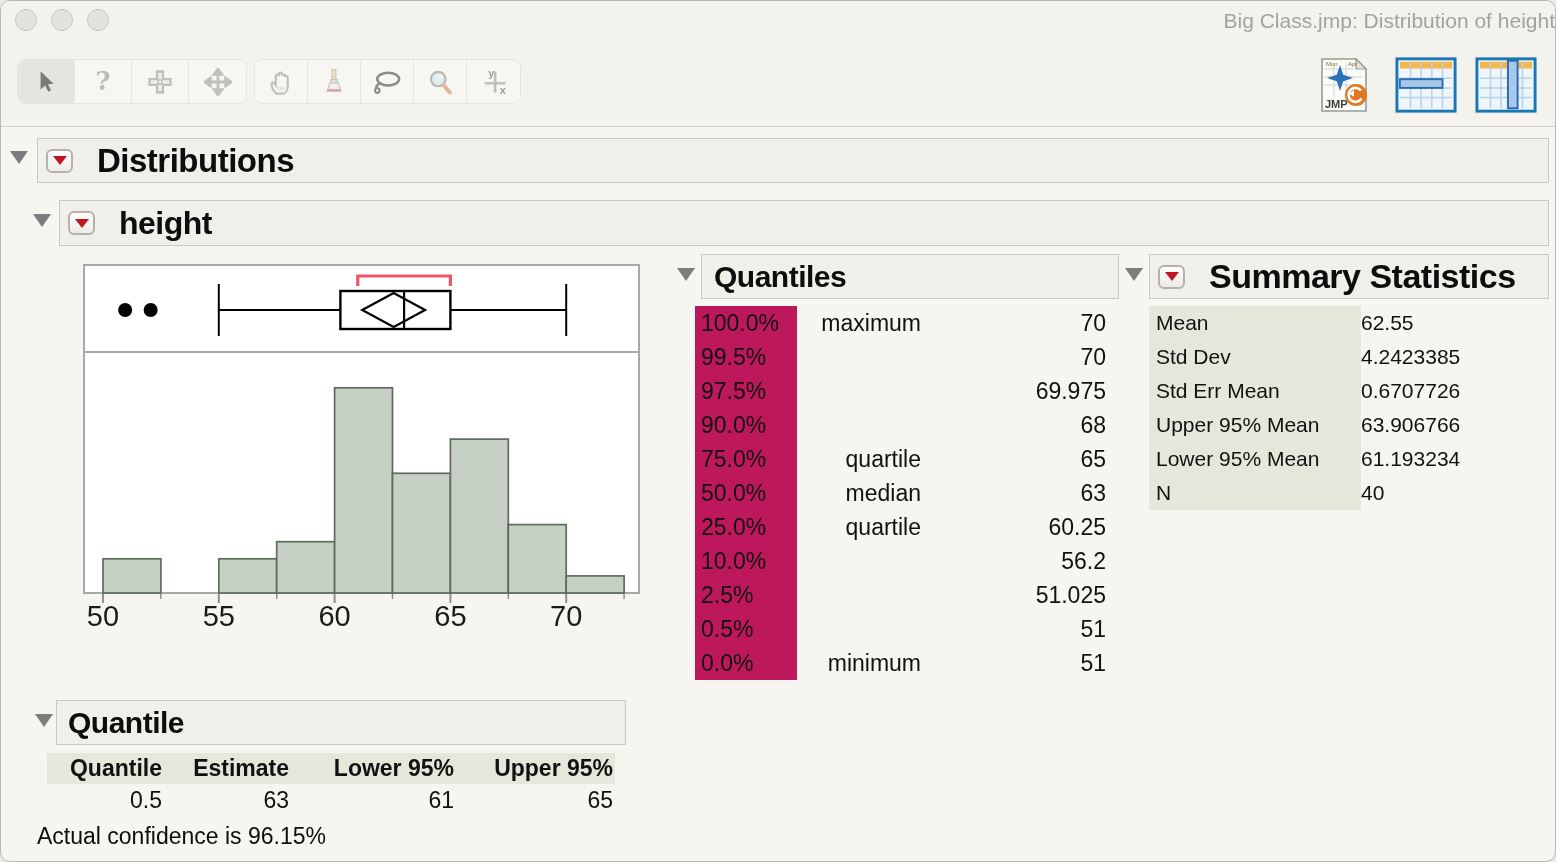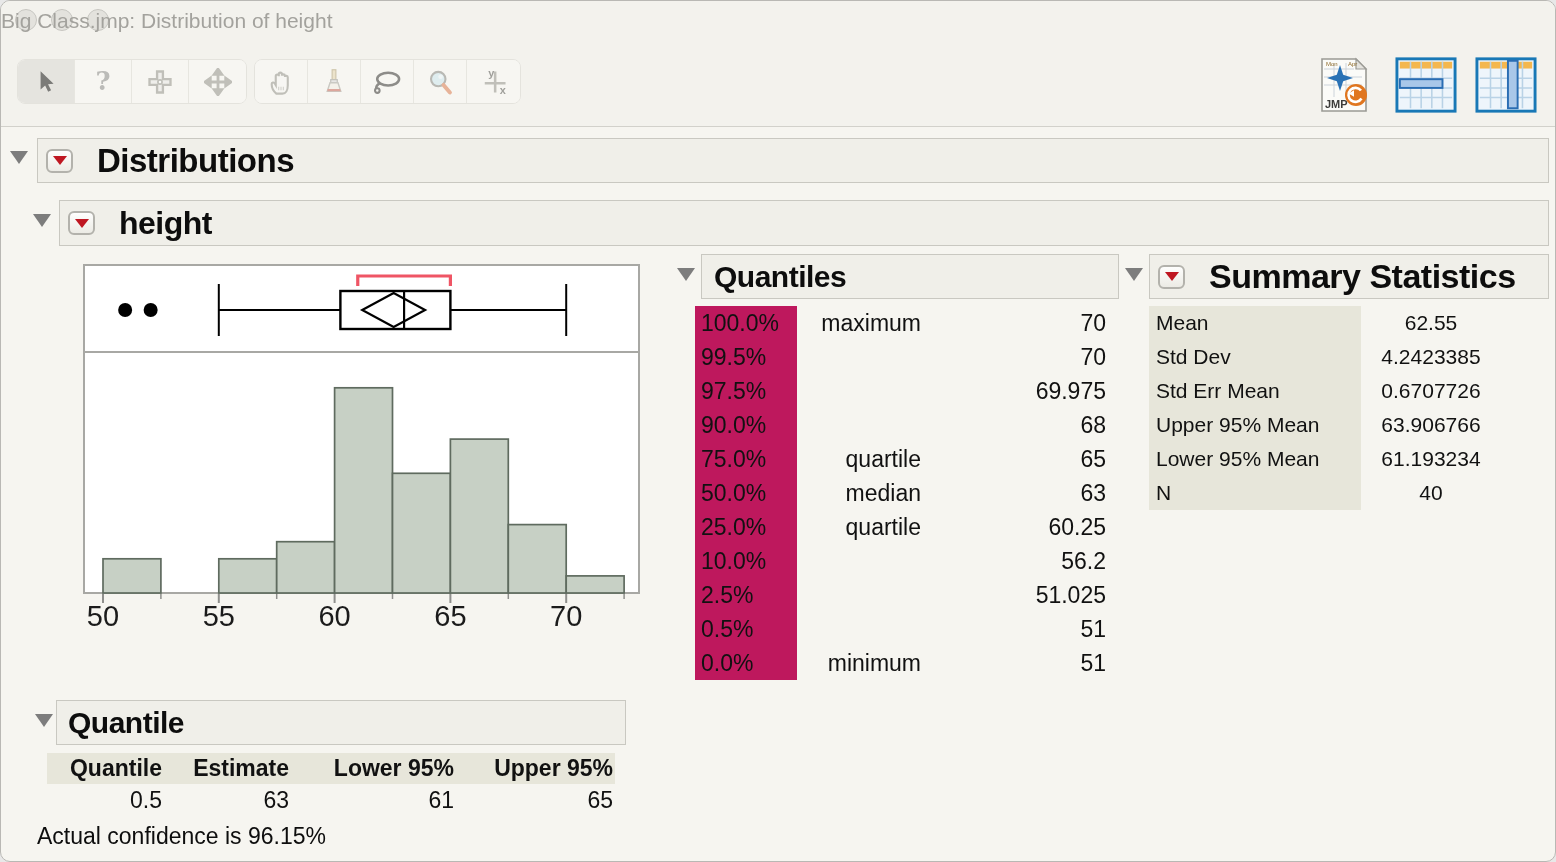--- a/index.html
+++ b/index.html
@@ -5,40 +5,40 @@
   html,body{margin:0;padding:0;background:#e8e8e8;}
   *{box-sizing:border-box;}
   .window{
     position:relative;width:1556px;height:862px;
     background:#f6f5f0;border:1px solid #b9b8b4;border-radius:10px;overflow:hidden;
     font-family:"Liberation Sans","DejaVu Sans",sans-serif;color:#111;
   }
   .chrome{position:absolute;top:0;left:0;right:0;height:126px;background:#f3f2ed;}
   .chrome-divider{position:absolute;top:125px;left:0;right:0;height:1px;background:#d2d1cb;}
   .tl{position:absolute;top:8px;width:22px;height:22px;border-radius:50%;background:#e3e2dd;border:1px solid #c7c6c1;}
-  .win-title{position:absolute;top:8px;left:0;width:100%;text-align:left;font-size:21px;color:#a3a29d;}
+  .win-title{position:absolute;top:8px;left:0;width:100%;text-align:right;font-size:21px;color:#a3a29d;}
   .tgroup{position:absolute;top:58px;height:45px;display:flex;border:1px solid #d8d7d1;border-radius:8px;background:#fbfaf7;overflow:hidden;opacity:.55;}
   .tbtn{width:57px;height:43px;display:flex;align-items:center;justify-content:center;border-right:1px solid #deddd7;background:#fbfaf7;}
   .tbtn:last-child{border-right:none;}
   .tbtn.sel{background:#dbdad4;}
   .tgroup2 .tbtn{width:53px;}
   .bigicon{position:absolute;top:54px;width:62px;height:60px;display:flex;align-items:center;justify-content:center;}
   .disc{position:absolute;width:0;height:0;border-left:9px solid transparent;border-right:9px solid transparent;border-top:13px solid #7d7d7d;cursor:pointer;}
   .hdrbox{position:absolute;height:45px;background:#f0efe9;border:1px solid #c9c8c1;display:flex;align-items:center;padding-left:8px;gap:19px;}
   .hdr-title{font-weight:bold;color:#0d0d0d;letter-spacing:-0.5px;white-space:nowrap;}
   .redbtn{width:27px;height:24px;border:2px solid #b3b2ac;border-radius:6px;background:linear-gradient(#fefefd,#ecebe5);display:flex;align-items:center;justify-content:center;margin-right:5px;flex:none;}
   .redbtn::after{content:'';width:0;height:0;border-left:7px solid transparent;border-right:7px solid transparent;border-top:9px solid #bf1722;}
   
   .qrow{display:grid;grid-template-columns:102px 124px 185px;height:34px;line-height:34px;font-size:23px;}
   .c-pct{background:#be185d;padding-left:6px;}
   .c-lab{text-align:right;}
   .c-val{text-align:right;}
   .srow{display:grid;grid-template-columns:212px 140px;height:34px;line-height:34px;font-size:21px;}
   .c-slabel{background:#e7e6da;padding-left:7px;}
-  .c-sval{text-align:center;}
+  .c-sval{text-align:left;}
   .g4{display:grid;grid-template-columns:117px 127px 165px 159px;font-size:23px;}
   .g4 span{text-align:right;padding-right:2px;}
   #q2-headers{background:#e7e6da;font-weight:bold;height:31px;line-height:31px;}
   #q2-values{height:32px;line-height:32px;}
   .note{position:absolute;font-size:23px;color:#0d0d0d;}
 </style>
 </head>
 <body>
 
 <div class="window">

